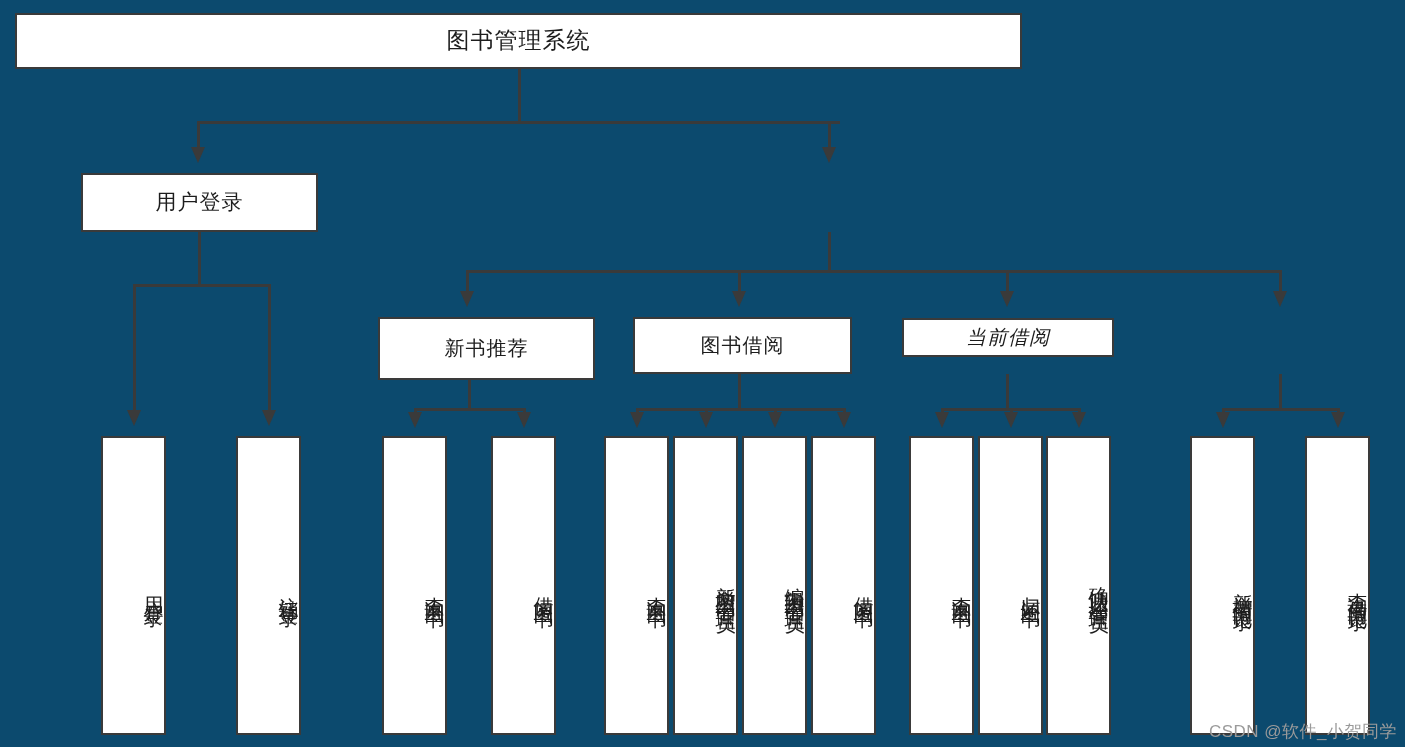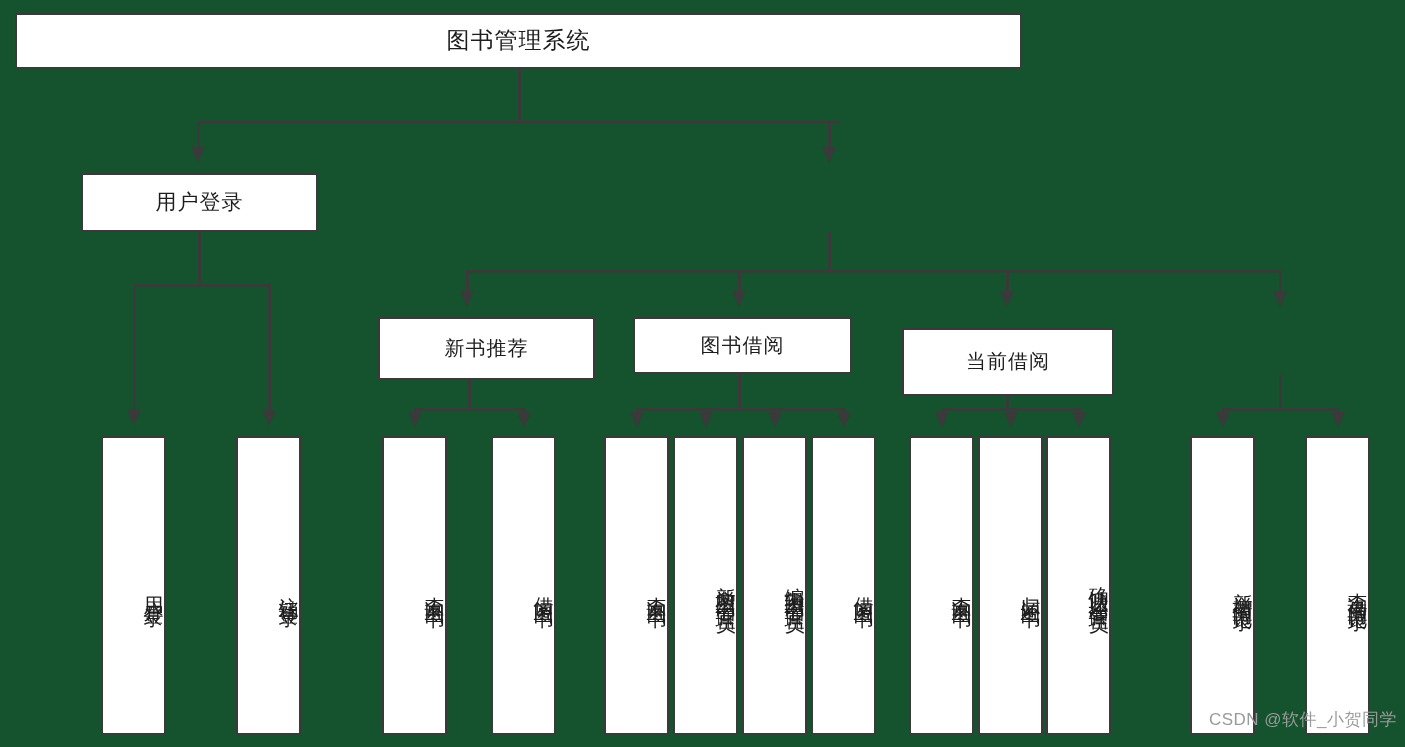--- a/index.html
+++ b/index.html
@@ -5,21 +5,21 @@
 <style>
   html,body{margin:0;padding:0;background:#ffffff;}
   body{
     font-family:"Liberation Sans","DejaVu Sans",sans-serif;
     color:#1a1a1a;
   }
   #canvas{
     position:relative;
     width:1405px;
     height:747px;
-    background:#14532d;
+    background:#0c4a6e;
     overflow:hidden;
   }
   
   .node{
     position:absolute;
     box-sizing:border-box;
     background:#ffffff;
     border:2px solid #3a3a3a;
     display:flex;
     align-items:center;
@@ -64,21 +64,21 @@
     width:0;height:0;
     border-left:7px solid transparent;
     border-right:7px solid transparent;
     border-top:16px solid #3a3a3a;
     z-index:2;
   }
   
   .watermark{
     position:absolute;
     right:8px;
-    bottom:16px;
+    bottom:4px;
     font-size:17px;
     color:#9a9a9a;
     letter-spacing:0.5px;
     z-index:9;
     white-space:nowrap;
   }
 </style>
 </head>
 <body>
 
@@ -114,21 +114,21 @@
   <div class="arrow" style="left:732px;top:291px;"></div>
   <div class="vline" style="left:1006px;top:270px;height:23px;"></div>
   <div class="arrow" style="left:1000px;top:291px;"></div>
   <div class="vline" style="left:1279px;top:270px;height:23px;"></div>
   <div class="arrow" style="left:1273px;top:291px;"></div>
 
   <div class="node lvl3" style="left:378px;top:317px;width:217px;height:63px;">新书推荐</div>
 
   <div class="node lvl3" style="left:633px;top:317px;width:219px;height:57px;">图书借阅</div>
 
-  <div class="node lvl3" style="left:902px;top:328px;width:212px;height:68px;">当前借阅</div>
+  <div class="node lvl3" style="left:902px;top:318px;width:212px;height:39px;font-style:italic;">当前借阅</div>
 
 
   <div class="vline" style="left:468px;top:374px;height:34px;"></div>
   <div class="hline" style="left:414px;top:408px;width:111px;"></div>
   <div class="vline" style="left:414px;top:408px;height:6px;"></div>
   <div class="arrow" style="left:408px;top:412px;"></div>
   <div class="vline" style="left:523px;top:408px;height:6px;"></div>
   <div class="arrow" style="left:517px;top:412px;"></div>
 
   <div class="vline" style="left:738px;top:374px;height:34px;"></div>

